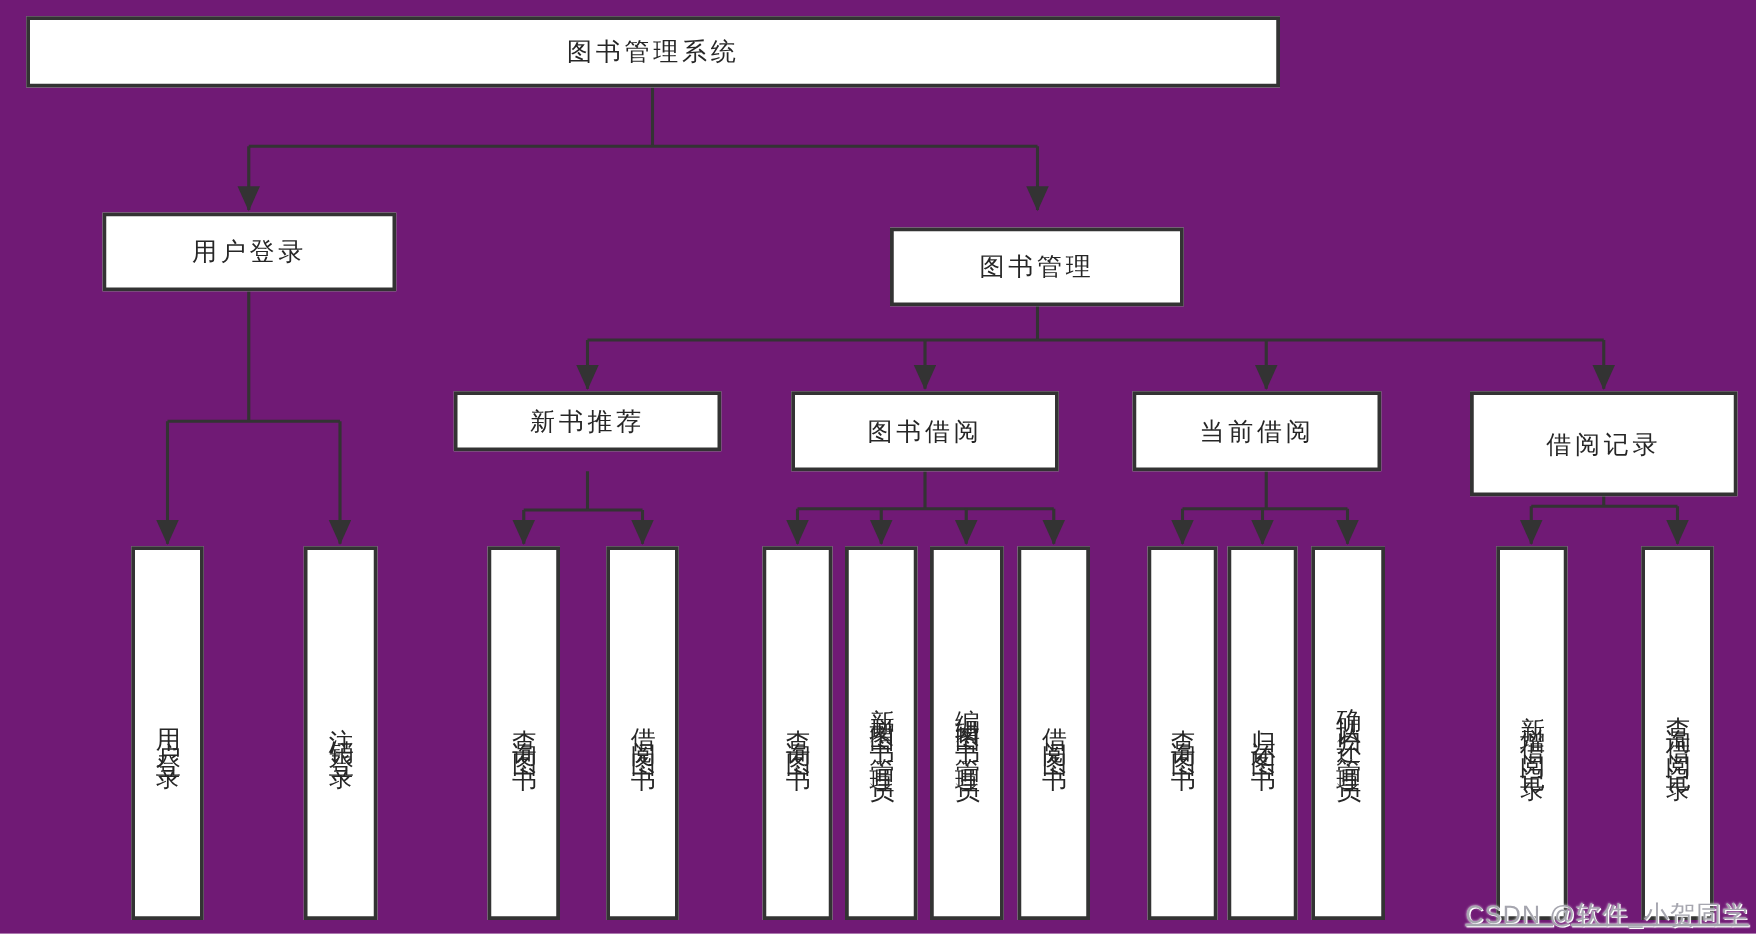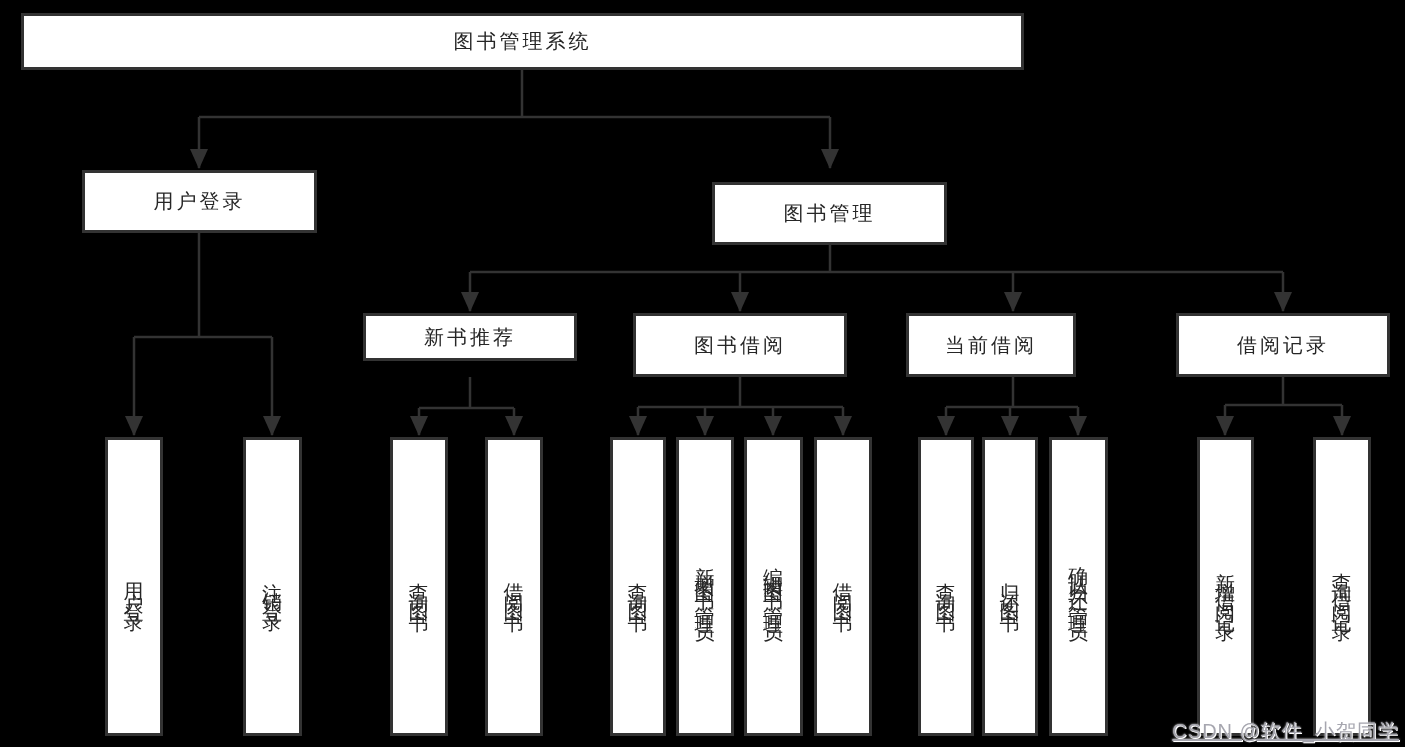--- a/index.html
+++ b/index.html
@@ -4,21 +4,21 @@
 <style>
   html, body {
     margin: 0;
     padding: 0;
     background: #ffffff;
   }
   #canvas {
     position: relative;
     width: 1405px;
     height: 747px;
-    background: #000000;
+    background: #701a75;
     overflow: hidden;
     font-family: "Liberation Sans", "DejaVu Sans", sans-serif;
   }
   #wires {
     position: absolute;
     left: 0;
     top: 0;
     width: 1405px;
     height: 747px;
     z-index: 1;
@@ -117,22 +117,22 @@
     <path class="ln" d="M1342,405 V435" marker-end="url(#ah)"></path>
   </svg>
 
   <div class="node" style="left:21px; top:13px; width:1003px; height:57px;">图书管理系统</div>
 
   <div class="node" style="left:82px; top:170px; width:235px; height:63px;">用户登录</div>
   <div class="node" style="left:712px; top:170px; width:235px; height:63px;margin-top:12px;">图书管理</div>
 
   <div class="node" style="left:363px; top:313px; width:214px; height:48px;">新书推荐</div>
   <div class="node" style="left:633px; top:313px; width:214px; height:64px;">图书借阅</div>
-  <div class="node" style="left:906px; top:313px; width:170px; height:64px;font-family:Liberation Serif, serif;">当前借阅</div>
-  <div class="node" style="left:1176px; top:313px; width:214px; height:64px;">借阅记录</div>
+  <div class="node" style="left:906px; top:313px; width:199px; height:64px;font-family:Liberation Serif, serif;">当前借阅</div>
+  <div class="node" style="left:1176px; top:313px; width:214px; height:84px;">借阅记录</div>
 
   <div class="node leaf" style="left:105px; top:437px; width:58px; height:299px;">用户登录</div>
   <div class="node leaf" style="left:243px; top:437px; width:59px; height:299px;">注销登录</div>
 
   <div class="node leaf" style="left:390px; top:437px; width:58px; height:299px;">查询图书</div>
   <div class="node leaf" style="left:485px; top:437px; width:58px; height:299px;">借阅图书</div>
 
   <div class="node leaf" style="left:610px; top:437px; width:56px; height:299px;">查询图书</div>
   <div class="node leaf long" style="left:676px; top:437px; width:58px; height:299px;">新增图书（管理员）</div>
   <div class="node leaf long" style="left:744px; top:437px; width:59px; height:299px;">编辑图书（管理员）</div>

